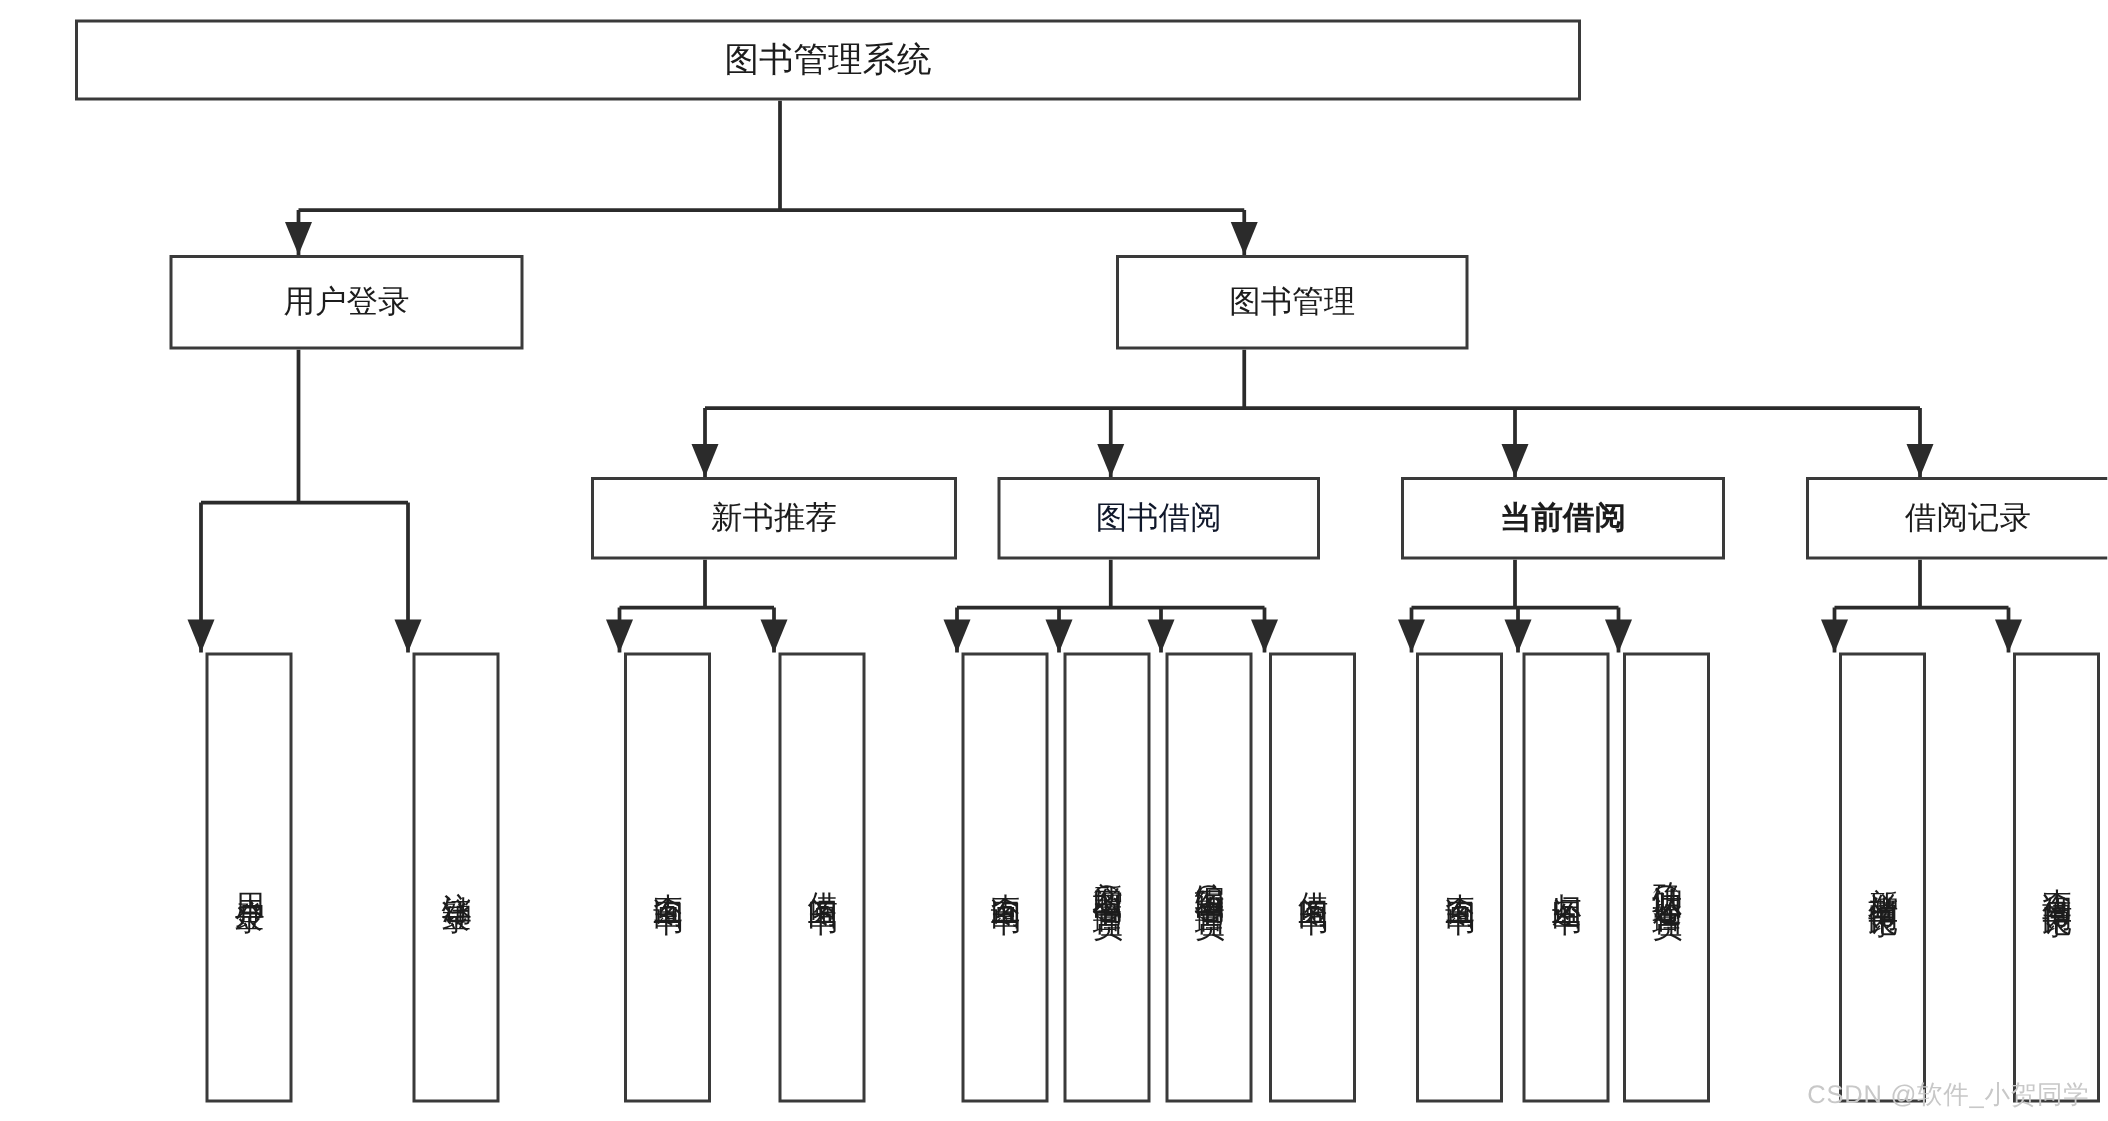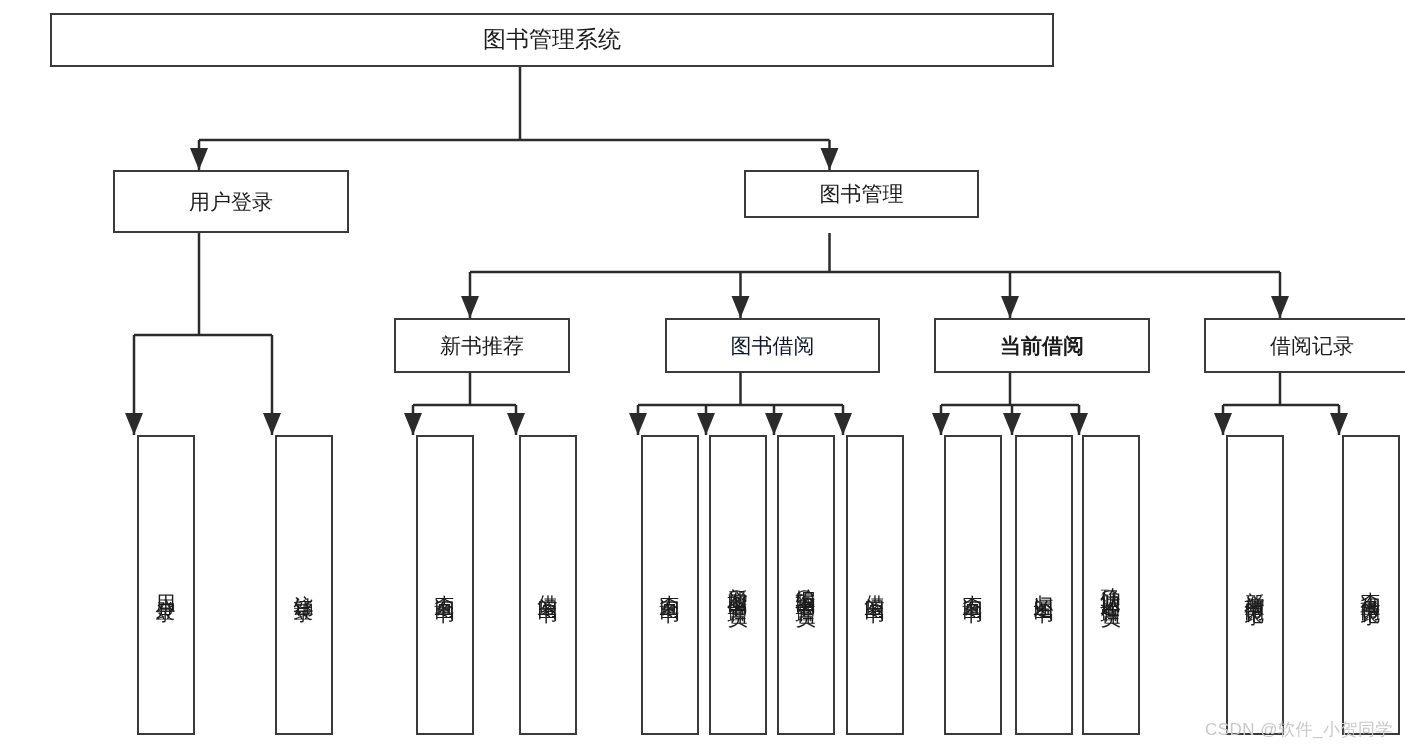--- a/index.html
+++ b/index.html
@@ -124,24 +124,24 @@
       <line x1="1339" y1="405" x2="1339" y2="435" stroke="#2b2b2b" stroke-width="2.5"></line>
       <polygon points="1330,413 1348,413 1339,435" fill="#2b2b2b"></polygon>
     </svg>
   <div id="node-layer">
       <div class="node-box level-0" style="left: 18px; top: 13px; width: 1004px; height: 54px; border-color: rgb(58, 58, 58); background: rgb(255, 255, 255);">
         <span class="node-label" style="color: rgb(28, 28, 28);">图书管理系统</span>
       </div>
       <div class="node-box level-1" style="left: 81px; top: 170px; width: 236px; height: 63px; border-color: rgb(58, 58, 58); background: rgb(255, 255, 255);">
         <span class="node-label" style="color: rgb(28, 28, 28);">用户登录</span>
       </div>
-      <div class="node-box level-1" style="left: 712px; top: 170px; width: 235px; height: 48px; border-color: rgb(58, 58, 58); background: rgb(255, 255, 255);">
+      <div class="node-box level-1" style="left: 712px; top: 170px; width: 235px; height: 63px; border-color: rgb(58, 58, 58); background: rgb(255, 255, 255);">
         <span class="node-label" style="color: rgb(28, 28, 28);">图书管理</span>
       </div>
-      <div class="node-box level-2" style="left: 362px; top: 318px; width: 176px; height: 55px; border-color: rgb(58, 58, 58); background: rgb(255, 255, 255);">
+      <div class="node-box level-2" style="left: 362px; top: 318px; width: 244px; height: 55px; border-color: rgb(58, 58, 58); background: rgb(255, 255, 255);">
         <span class="node-label" style="color: rgb(28, 28, 28);">新书推荐</span>
       </div>
       <div class="node-box level-2" style="left: 633px; top: 318px; width: 215px; height: 55px; border-color: rgb(58, 58, 58); background: rgb(255, 255, 255);">
         <span class="node-label" style="color: #0f172a;">图书借阅</span>
       </div>
       <div class="node-box level-2" style="left: 902px; top: 318px; width: 216px; height: 55px; border-color: rgb(58, 58, 58); background: rgb(255, 255, 255); font-weight: bold;">
         <span class="node-label" style="color: rgb(28, 28, 28);">当前借阅</span>
       </div>
       <div class="node-box level-2" style="left: 1172px; top: 318px; width: 216px; height: 55px; border-color: rgb(58, 58, 58); background: rgb(255, 255, 255);">
         <span class="node-label" style="color: rgb(28, 28, 28);">借阅记录</span>

